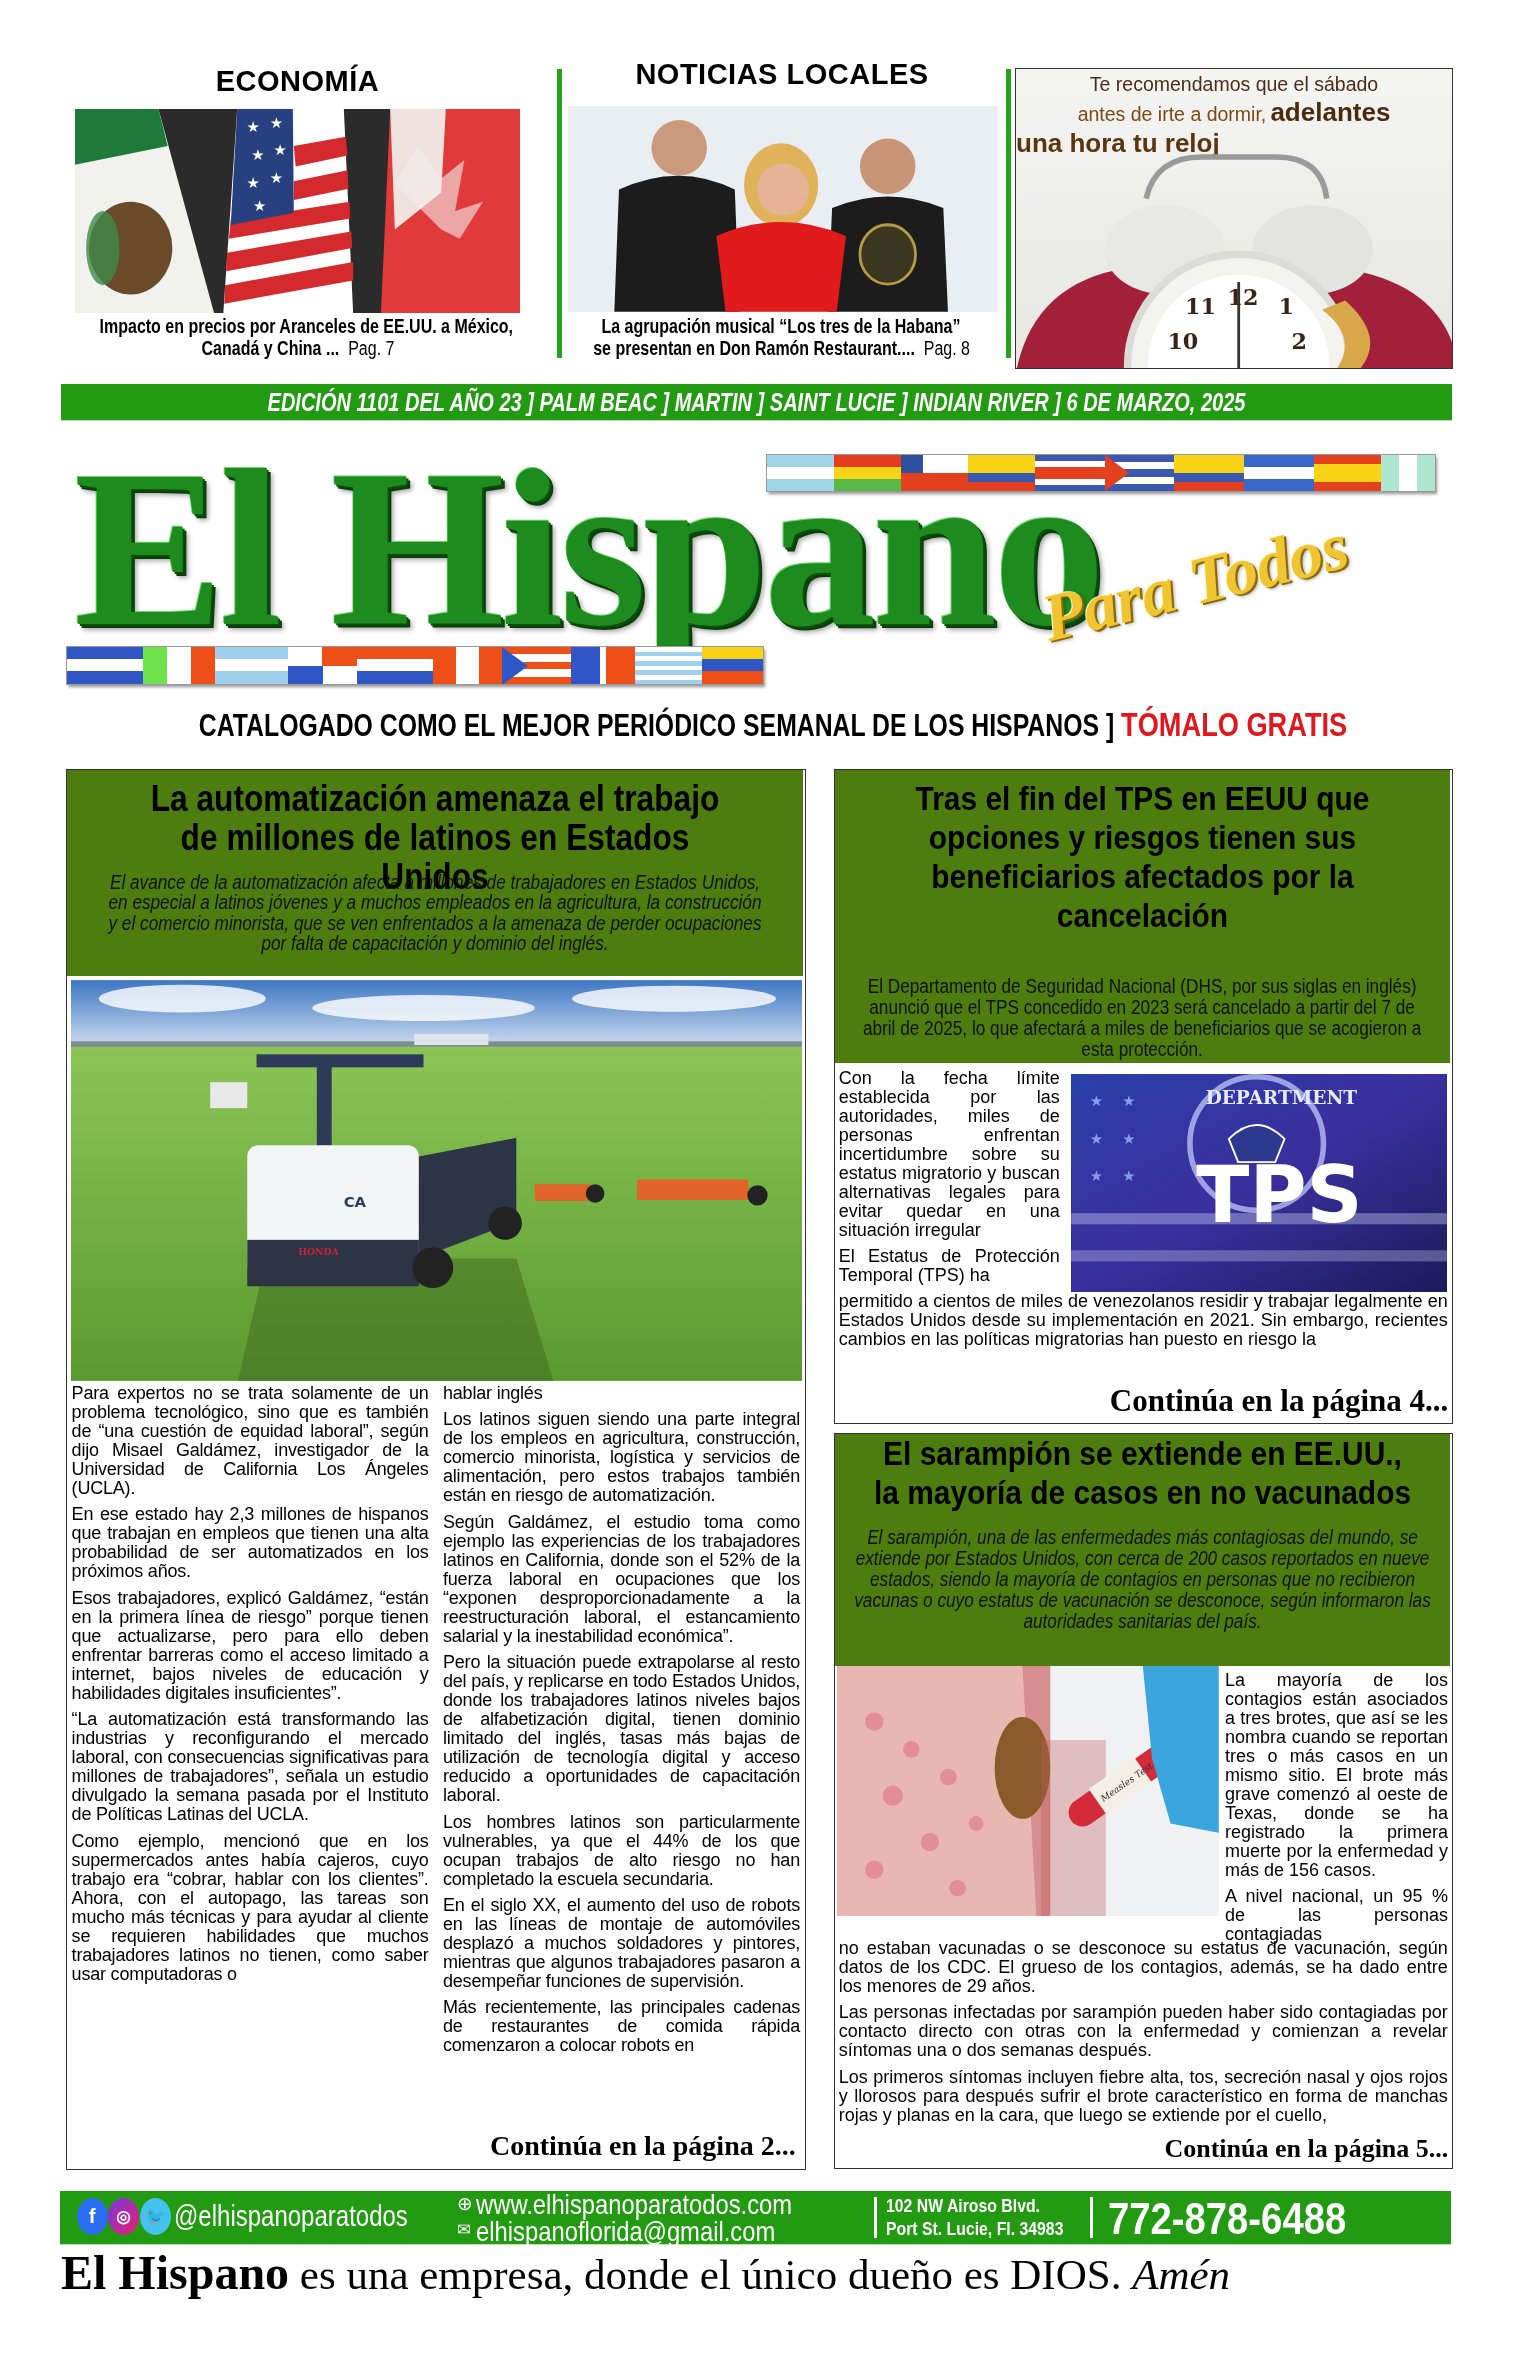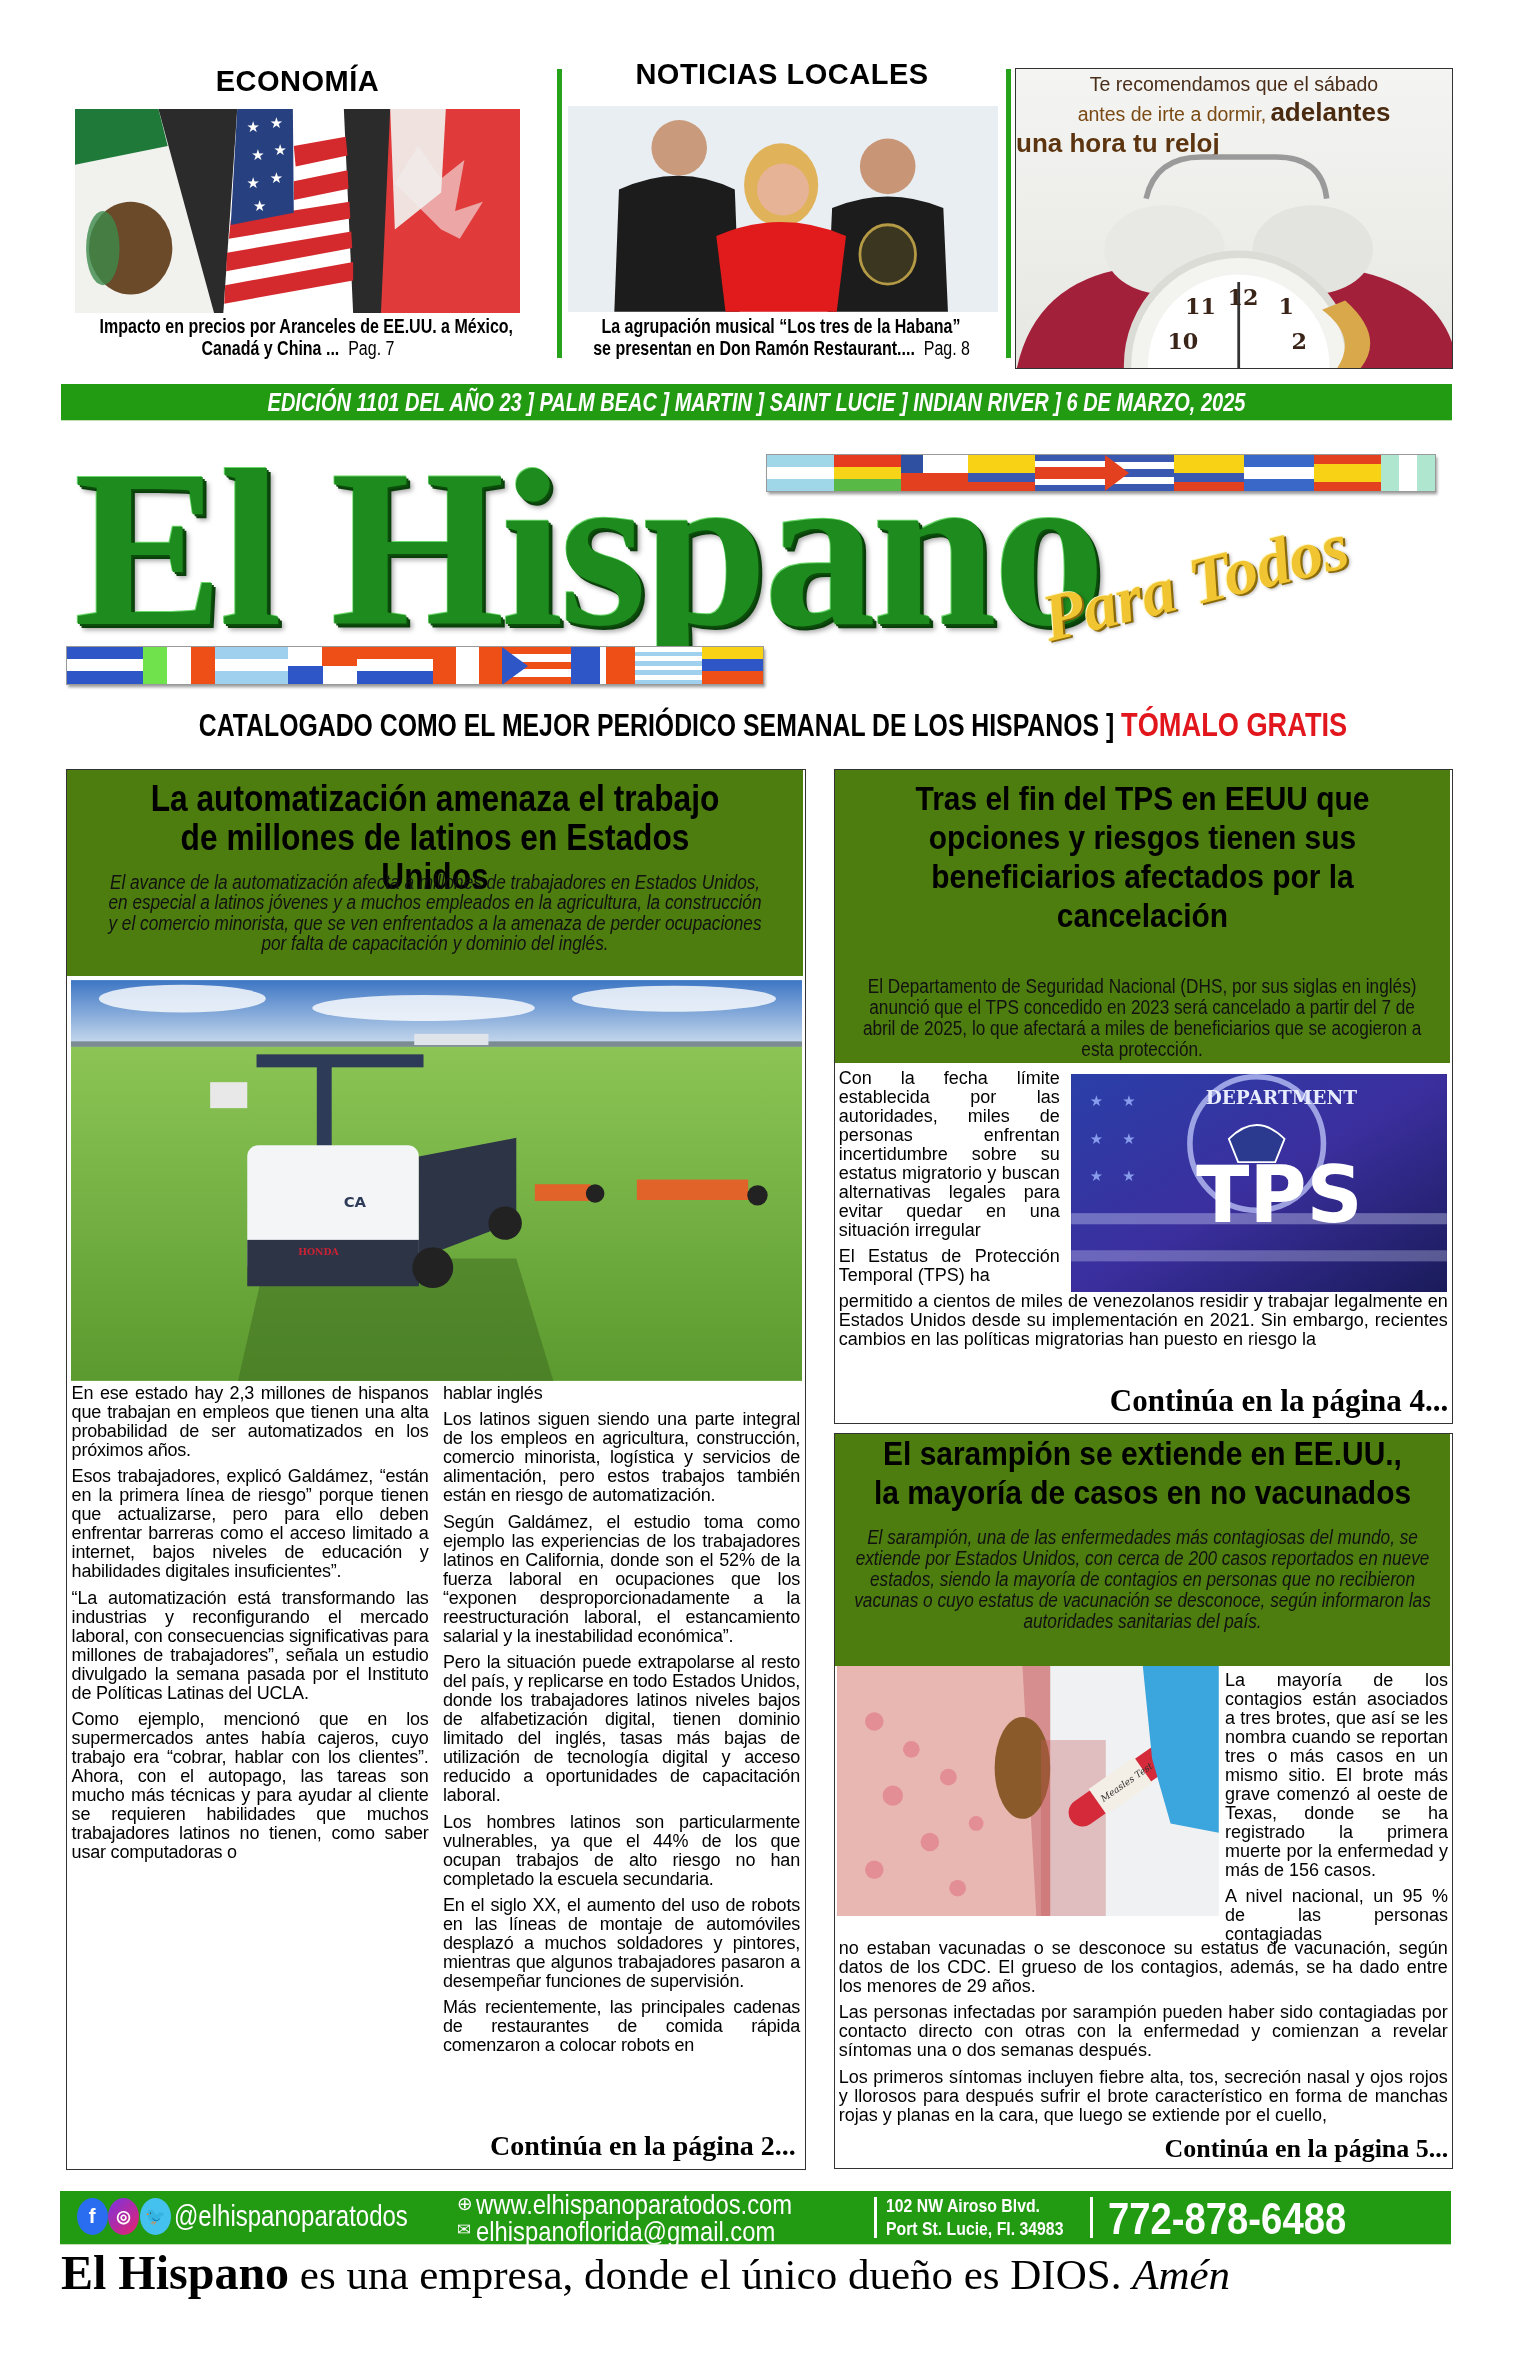--- a/index.html
+++ b/index.html
@@ -226,20 +226,21 @@
       <text x="245" y="296" font-size="10" font-weight="700" fill="#c23" font-family="DejaVu Serif, serif">HONDA</text>
 
       <rect x="500" y="220" width="60" height="18" fill="#e2632a"></rect>
       <rect x="610" y="215" width="120" height="22" fill="#e2632a"></rect>
       <circle cx="565" cy="230" r="10" fill="#222"></circle>
       <circle cx="740" cy="232" r="11" fill="#222"></circle>
       <rect x="150" y="110" width="40" height="28" fill="#e8e8e8"></rect>
     </svg>
   </div>
   <div class="body-col narrow" style="position:absolute; left:4.6px; top:614px; width:357px;">
+    <p>Para expertos no se trata solamente de un problema tecnológico, sino que es también de “una cuestión de equidad laboral”, según dijo Misael Galdámez, investigador de la Universidad de California Los Ángeles (UCLA).</p>
     <p>En ese estado hay 2,3 millones de hispanos que trabajan en empleos que tienen una alta probabilidad de ser automatizados en los próximos años.</p>
     <p>Esos trabajadores, explicó Galdámez, “están en la primera línea de riesgo” porque tienen que actualizarse, pero para ello deben enfrentar barreras como el acceso limitado a internet, bajos niveles de educación y habilidades digitales insuficientes”.</p>
     <p>“La automatización está transformando las industrias y reconfigurando el mercado laboral, con consecuencias significativas para millones de trabajadores”, señala un estudio divulgado la semana pasada por el Instituto de Políticas Latinas del UCLA.</p>
     <p>Como ejemplo, mencionó que en los supermercados antes había cajeros, cuyo trabajo era “cobrar, hablar con los clientes”. Ahora, con el autopago, las tareas son mucho más técnicas y para ayudar al cliente se requieren habilidades que muchos trabajadores latinos no tienen, como saber usar computadoras o</p>
   </div>
   <div class="body-col narrow" style="position:absolute; left:376px; top:614px; width:357px;">
     <p>hablar inglés</p>
     <p>Los latinos siguen siendo una parte integral de los empleos en agricultura, construcción, comercio minorista, logística y servicios de alimentación, pero estos trabajos también están en riesgo de automatización.</p>
     <p>Según Galdámez, el estudio toma como ejemplo las experiencias de los trabajadores latinos en California, donde son el 52% de la fuerza laboral en ocupaciones que los “exponen desproporcionadamente a la reestructuración laboral, el estancamiento salarial y la inestabilidad económica”.</p>
     <p>Pero la situación puede extrapolarse al resto del país, y replicarse en todo Estados Unidos, donde los trabajadores latinos niveles bajos de alfabetización digital, tienen dominio limitado del inglés, tasas más bajas de utilización de tecnología digital y acceso reducido a oportunidades de capacitación laboral.</p>

